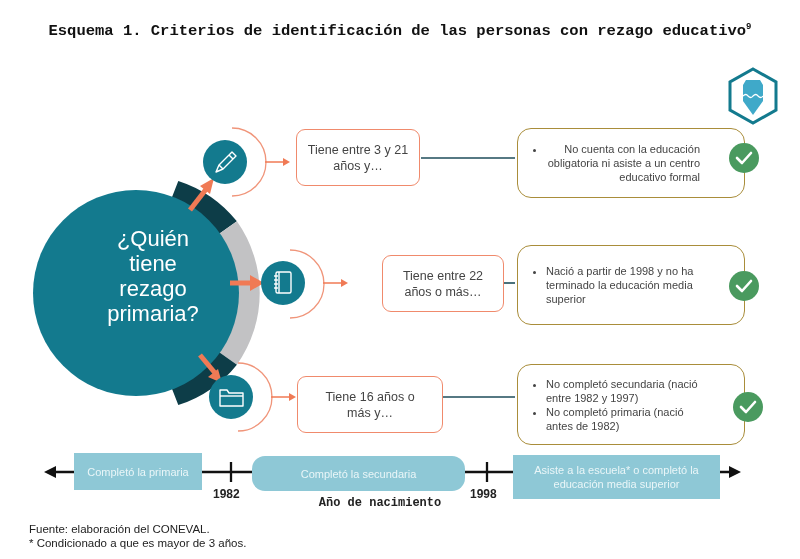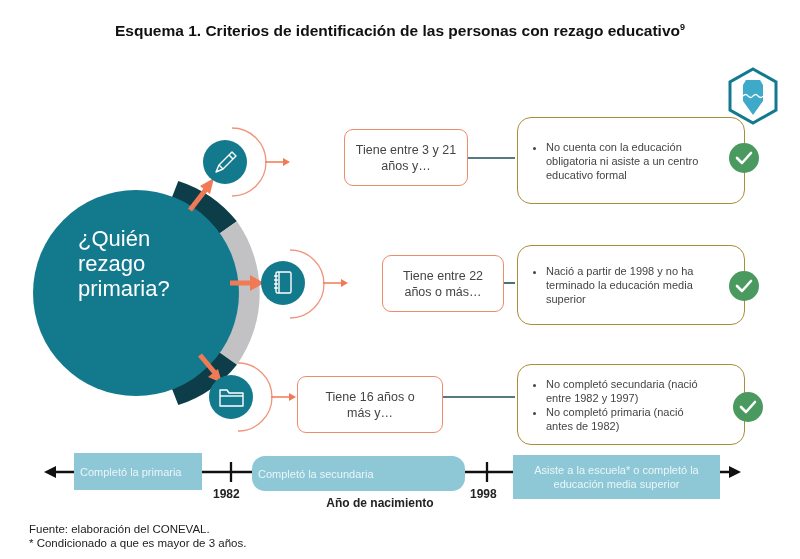--- a/index.html
+++ b/index.html
@@ -1,27 +1,27 @@
 <!DOCTYPE html>
 <html><head>
 <meta charset="utf-8">
 <style>
   html,body{margin:0;padding:0;background:#ffffff;}
   body{width:800px;height:559px;position:relative;overflow:hidden;font-family:"Liberation Sans",sans-serif;color:#3a3a3a;}
-  .abs{position:absolute;}
+  .abs{position:absolute;font-family:Liberation Mono, monospace;}
   #title{left:0;width:800px;top:22px;text-align:center;font-weight:bold;font-size:15.5px;color:#111;}
   #title sup{font-size:9px;}
   svg#art{position:absolute;left:0;top:0;}
-  .main-circle-text{position:absolute;left:78px;top:226px;width:150px;color:#ffffff;font-size:22px;line-height:25px;}
+  .main-circle-text{position:absolute;left:78px;top:226px;width:150px;text-align:center;color:#ffffff;font-size:22px;line-height:25px;}
   .cond-box{position:absolute;background:#fff;border:1.6px solid #f08a6c;border-radius:9px;display:flex;align-items:center;justify-content:center;text-align:center;font-size:12.5px;line-height:16px;color:#444;box-sizing:border-box;}
   .res-box{position:absolute;background:#fff;border:1.6px solid #a98d3a;border-radius:14px;box-sizing:border-box;font-size:11px;line-height:14px;color:#444;padding:0 44px 0 14px;display:flex;align-items:center;}
   .res-box ul{margin:0;padding-left:14px;}
   .res-box li{margin:0;}
   .check{position:absolute;width:30px;height:30px;border-radius:50%;background:#4a9a5f;display:flex;align-items:center;justify-content:center;}
-  .tl-box{position:absolute;background:#8ec8d6;color:#eaf6f8;font-size:11px;line-height:14px;text-align:center;display:flex;align-items:center;box-sizing:border-box;padding:12px 6px;}
+  .tl-box{position:absolute;background:#8ec8d6;color:#eaf6f8;font-size:11px;line-height:14px;text-align:center;display:flex;align-items:center;justify-content:center;box-sizing:border-box;padding:12px 6px;}
   .tl-year{position:absolute;font-size:12px;font-weight:bold;color:#222;}
   #axis-label{left:300px;top:496px;width:160px;text-align:center;font-size:12px;font-weight:bold;color:#222;}
   .footer{position:absolute;left:29px;font-size:11.5px;color:#222;}
 </style>
 </head>
 <body>
 
 <div id="title" class="abs"><span>Esquema 1. Criterios de identificación de las personas con rezago educativo</span><sup>9</sup></div>
 
 <svg id="art" width="800" height="559" viewBox="0 0 800 559">
@@ -96,44 +96,45 @@
     <line x1="55" y1="472" x2="730" y2="472"></line>
     <polygon points="44,472 56,466 56,478" stroke="none"></polygon>
     <polygon points="741,472 729,466 729,478" stroke="none"></polygon>
     <line x1="231" y1="462" x2="231" y2="482"></line>
     <line x1="487" y1="462" x2="487" y2="482"></line>
   </g>
 </svg>
 
 <div class="main-circle-text">
   <div>¿Quién</div>
+  <div>tiene</div>
   <div>rezago</div>
   <div>primaria?</div>
 </div>
 
-<div class="cond-box" style="left:296px;top:129px;width:124px;height:57px;margin-left:48px;">
+<div class="cond-box" style="left:296px;top:129px;width:124px;height:57px;">
   <div>
       <div>Tiene entre 3 y 21</div>
       <div>años y…</div>
     </div>
 </div>
 <div class="cond-box" style="left:354px;top:255px;width:122px;height:57px;margin-left:28px;">
   <div>
       <div>Tiene entre 22</div>
       <div>años o más…</div>
     </div>
 </div>
 <div class="cond-box" style="left:297px;top:376px;width:146px;height:57px;">
   <div>
       <div>Tiene 16 años o</div>
       <div>más y…</div>
     </div>
 </div>
 
-<div class="res-box" style="left:517px;top:117px;width:228px;height:87px;">
+<div class="res-box" style="left:517px;top:128px;width:228px;height:70px;text-align:right;">
   <ul>
       <li>No cuenta con la educación obligatoria ni asiste a un centro educativo formal</li>
     </ul>
 </div>
 <div class="check" style="left:729px;top:143px;">
     <svg width="18" height="14" viewBox="0 0 18 14">
       <path d="M2 7 L7 12 L16 2" fill="none" stroke="#fff" stroke-width="2.6" stroke-linecap="round" stroke-linejoin="round"></path>
     </svg>
   </div>
 

